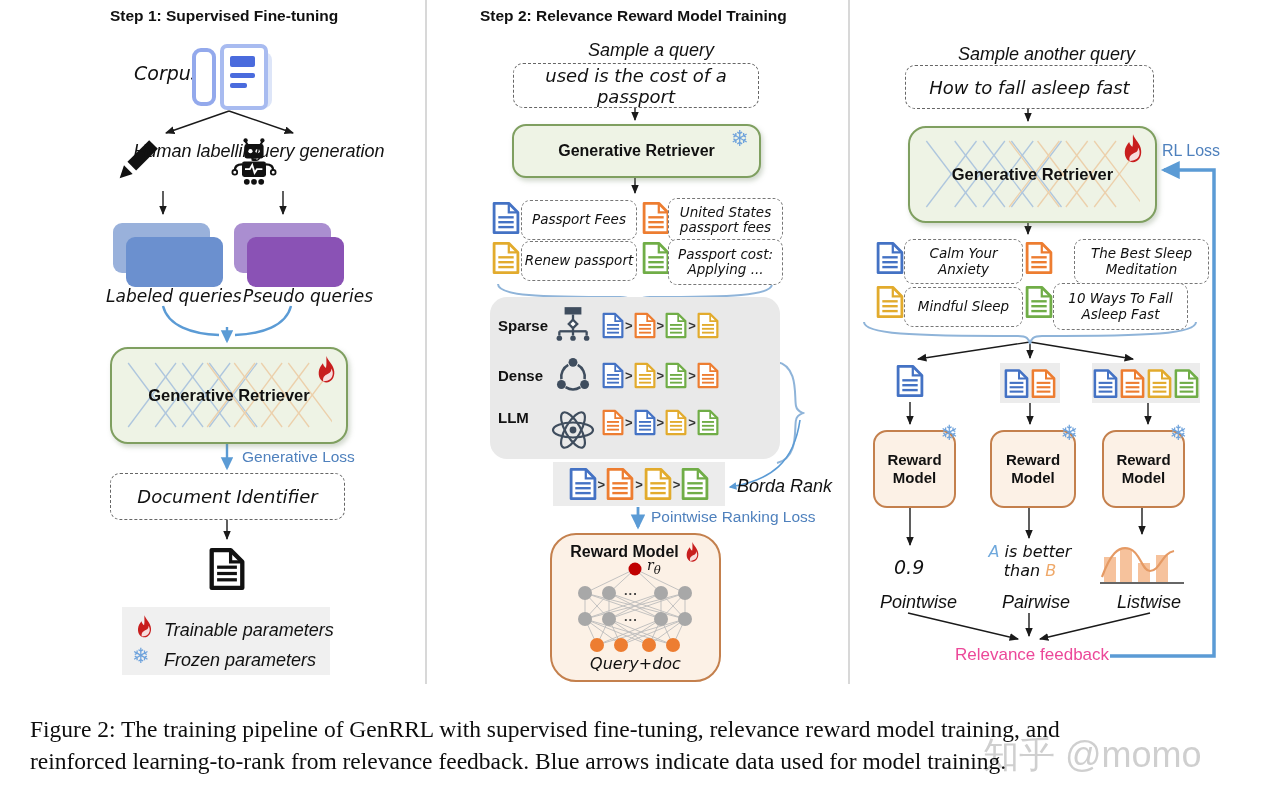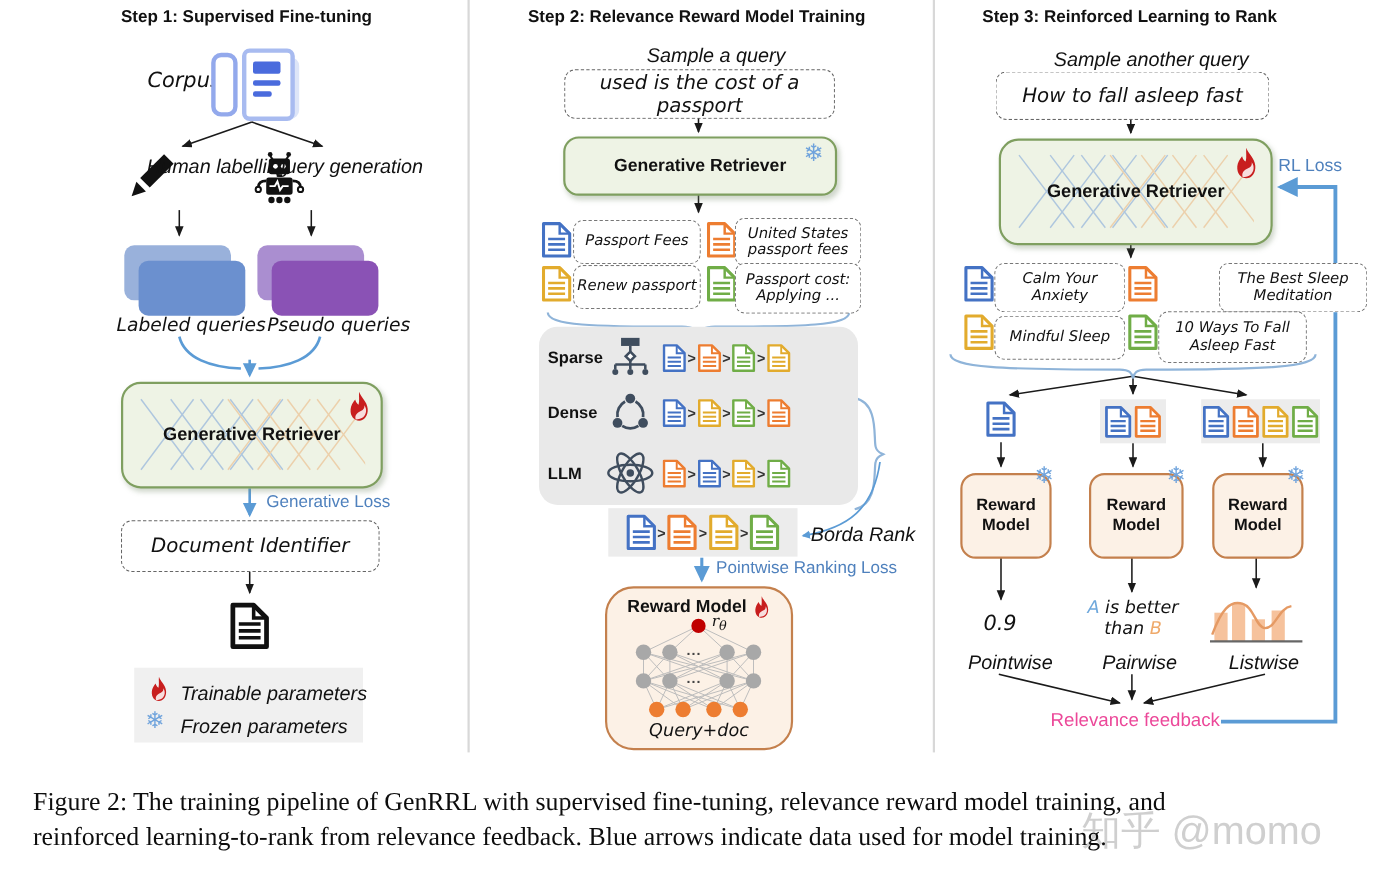--- a/index.html
+++ b/index.html
@@ -387,21 +387,21 @@
             <path d="M1.5 1.5 H12 L18.5 8 V22.5 H1.5 Z" fill="#fff" stroke="#ed7d31" stroke-width="2" stroke-linejoin="round"></path>
             <path d="M12 1.5 V8 H18.5" fill="none" stroke="#ed7d31" stroke-width="1.6"></path>
             <g stroke="#ed7d31" stroke-width="1.7">
               <line x1="4.5" y1="11.5" x2="15.5" y2="11.5"></line>
               <line x1="4.5" y1="15" x2="15.5" y2="15"></line>
               <line x1="4.5" y1="18.5" x2="15.5" y2="18.5"></line>
             </g>
           </svg>
         </span>
     </div>
-    <div class="abs" style="left:8px;top:112px;display:flex;align-items:center">
+    <div class="abs" style="left:8px;top:112px;display:flex;align-items:flex-start">
       <span class="rlabel">LLM</span>
       <span class="iconbox" style="width:46px;height:42px;margin:0 6px 0 -2px">
           <svg viewBox="0 0 46 42">
             <g stroke="#3f4d5e" stroke-width="2.2" fill="none">
               <ellipse cx="23" cy="21" rx="20" ry="7.5"></ellipse>
               <ellipse cx="23" cy="21" rx="20" ry="7.5" transform="rotate(60 23 21)"></ellipse>
               <ellipse cx="23" cy="21" rx="20" ry="7.5" transform="rotate(120 23 21)"></ellipse>
             </g>
             <circle cx="23" cy="21" r="3.4" fill="#3f4d5e"></circle>
           </svg>
@@ -558,21 +558,20 @@
           <circle cx="56" cy="86" r="7" fill="#ed7d31"></circle>
           <circle cx="84" cy="86" r="7" fill="#ed7d31"></circle>
           <circle cx="108" cy="86" r="7" fill="#ed7d31"></circle>
         </svg></div>
     <div class="abs" style="left:95px;top:22px;font-family:'DejaVu Serif',serif;font-style:italic;font-size:14px"><span>r</span><sub>θ</sub></div>
     <div class="abs bold" style="left:72px;top:48px;font-size:13px;letter-spacing:1px;color:#444">...</div>
     <div class="abs bold" style="left:72px;top:74px;font-size:13px;letter-spacing:1px;color:#444">...</div>
     <div class="abs hand ctr" style="left:0;top:119px;width:100%;font-size:16px">Query+doc</div>
   </div>
 
-  <div class="abs coltitle" style="left:893px;top:7px">Step 3: Reinforced Learning to Rank</div>
   <div class="abs smalllbl" style="left:958px;top:44px">Sample another query</div>
   <div class="abs dashbox ctr" style="left:905px;top:65px;width:247px;height:42px">
     <span class="hand" style="font-size:18px">How to fall asleep fast</span>
   </div>
 
   <div class="abs greenbox ctr" style="left:908px;top:126px;width:245px;height:93px">
     <div class="abs net" style="left:12px;top:9px"><svg width="218" height="74" viewBox="0 0 218 74">
           <line x1="4.36" y1="70" x2="54.5" y2="4" stroke="#aec6de" stroke-width="1.3"></line>
           <line x1="4.36" y1="4" x2="54.5" y2="70" stroke="#aec6de" stroke-width="1.3"></line>
           <line x1="32.7" y1="70" x2="82.84" y2="4" stroke="#aec6de" stroke-width="1.3"></line>
@@ -618,21 +617,21 @@
       <svg viewBox="0 0 20 24">
         <path d="M1.5 1.5 H12 L18.5 8 V22.5 H1.5 Z" fill="#fff" stroke="#ed7d31" stroke-width="2" stroke-linejoin="round"></path>
         <path d="M12 1.5 V8 H18.5" fill="none" stroke="#ed7d31" stroke-width="1.6"></path>
         <g stroke="#ed7d31" stroke-width="1.7">
           <line x1="4.5" y1="11.5" x2="15.5" y2="11.5"></line>
           <line x1="4.5" y1="15" x2="15.5" y2="15"></line>
           <line x1="4.5" y1="18.5" x2="15.5" y2="18.5"></line>
         </g>
       </svg>
     </div>
-  <div class="abs docbox ctr" style="left:1108px;top:239px;width:133px;height:43px">
+  <div class="abs docbox ctr" style="left:1074px;top:239px;width:133px;height:43px">
       <span class="hand">The Best Sleep Meditation</span>
     </div>
   <div class="abs doc-m" style="left:876px;top:285px">
       <svg viewBox="0 0 20 24">
         <path d="M1.5 1.5 H12 L18.5 8 V22.5 H1.5 Z" fill="#fff" stroke="#e2ab2d" stroke-width="2" stroke-linejoin="round"></path>
         <path d="M12 1.5 V8 H18.5" fill="none" stroke="#e2ab2d" stroke-width="1.6"></path>
         <g stroke="#e2ab2d" stroke-width="1.7">
           <line x1="4.5" y1="11.5" x2="15.5" y2="11.5"></line>
           <line x1="4.5" y1="15" x2="15.5" y2="15"></line>
           <line x1="4.5" y1="18.5" x2="15.5" y2="18.5"></line>

